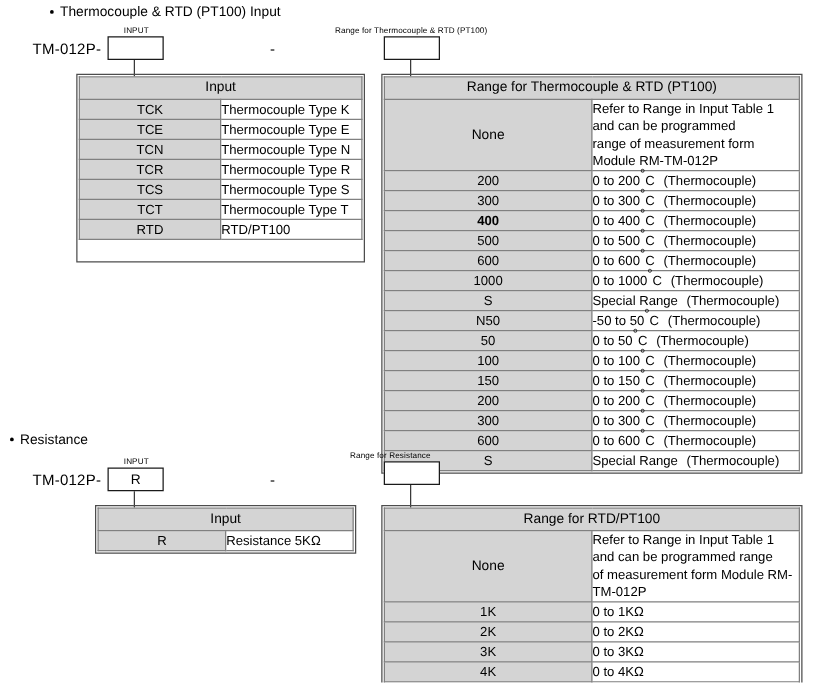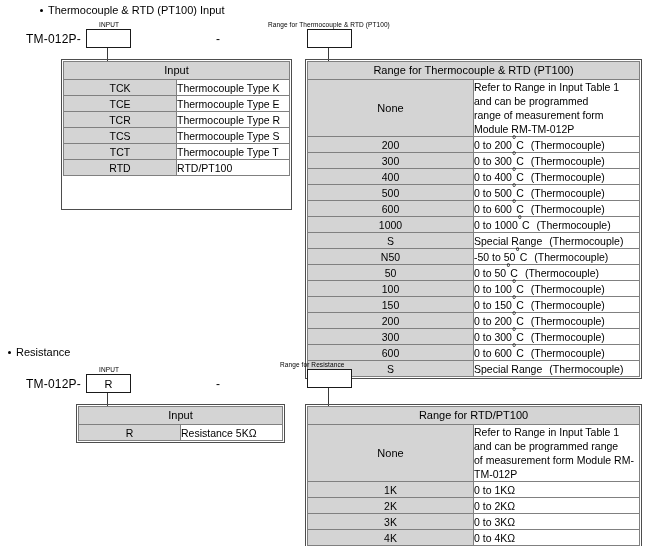--- a/index.html
+++ b/index.html
@@ -174,20 +174,24 @@
     <tbody>
         <tr>
           <td class="codecell" style="width: 47px;">TCK</td>
           <td class="desccell">Thermocouple Type K</td>
         </tr>
         <tr>
           <td class="codecell" style="width: 47px;">TCE</td>
           <td class="desccell">Thermocouple Type E</td>
         </tr>
         <tr>
+          <td class="codecell" style="width: 47px;">TCN</td>
+          <td class="desccell">Thermocouple Type N</td>
+        </tr>
+        <tr>
           <td class="codecell" style="width: 47px;">TCR</td>
           <td class="desccell">Thermocouple Type R</td>
         </tr>
         <tr>
           <td class="codecell" style="width: 47px;">TCS</td>
           <td class="desccell">Thermocouple Type S</td>
         </tr>
         <tr>
           <td class="codecell" style="width: 47px;">TCT</td>
           <td class="desccell">Thermocouple Type T</td>
@@ -216,21 +220,21 @@
         </tr>
         <tr>
           <td class="codecell" style="width: 40px;">200</td>
           <td class="desccell"><span>0 to 200</span><span><span class="deg">°</span>C</span><span class="sp"></span><span>(Thermocouple)</span></td>
         </tr>
         <tr>
           <td class="codecell" style="width: 40px;">300</td>
           <td class="desccell"><span>0 to 300</span><span><span class="deg">°</span>C</span><span class="sp"></span><span>(Thermocouple)</span></td>
         </tr>
         <tr>
-          <td class="codecell" style="width: 40px;">400</td>
+          <td class="codecell" style="width: 40px; font-weight: bold;">400</td>
           <td class="desccell"><span>0 to 400</span><span><span class="deg">°</span>C</span><span class="sp"></span><span>(Thermocouple)</span></td>
         </tr>
         <tr>
           <td class="codecell" style="width: 40px;">500</td>
           <td class="desccell"><span>0 to 500</span><span><span class="deg">°</span>C</span><span class="sp"></span><span>(Thermocouple)</span></td>
         </tr>
         <tr>
           <td class="codecell" style="width: 40px;">600</td>
           <td class="desccell"><span>0 to 600</span><span><span class="deg">°</span>C</span><span class="sp"></span><span>(Thermocouple)</span></td>
         </tr>

